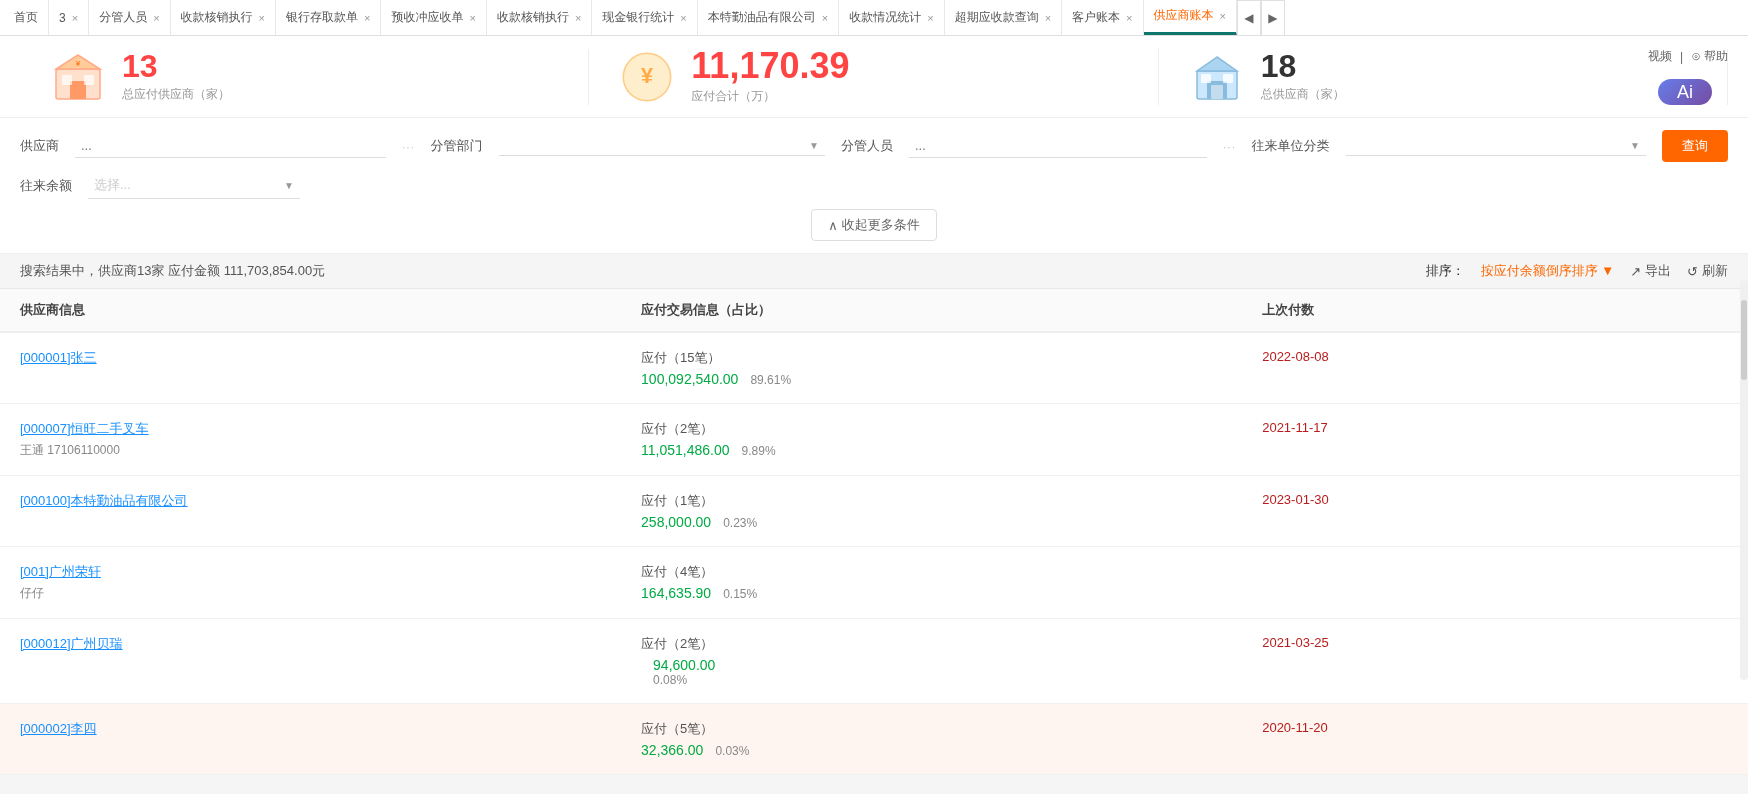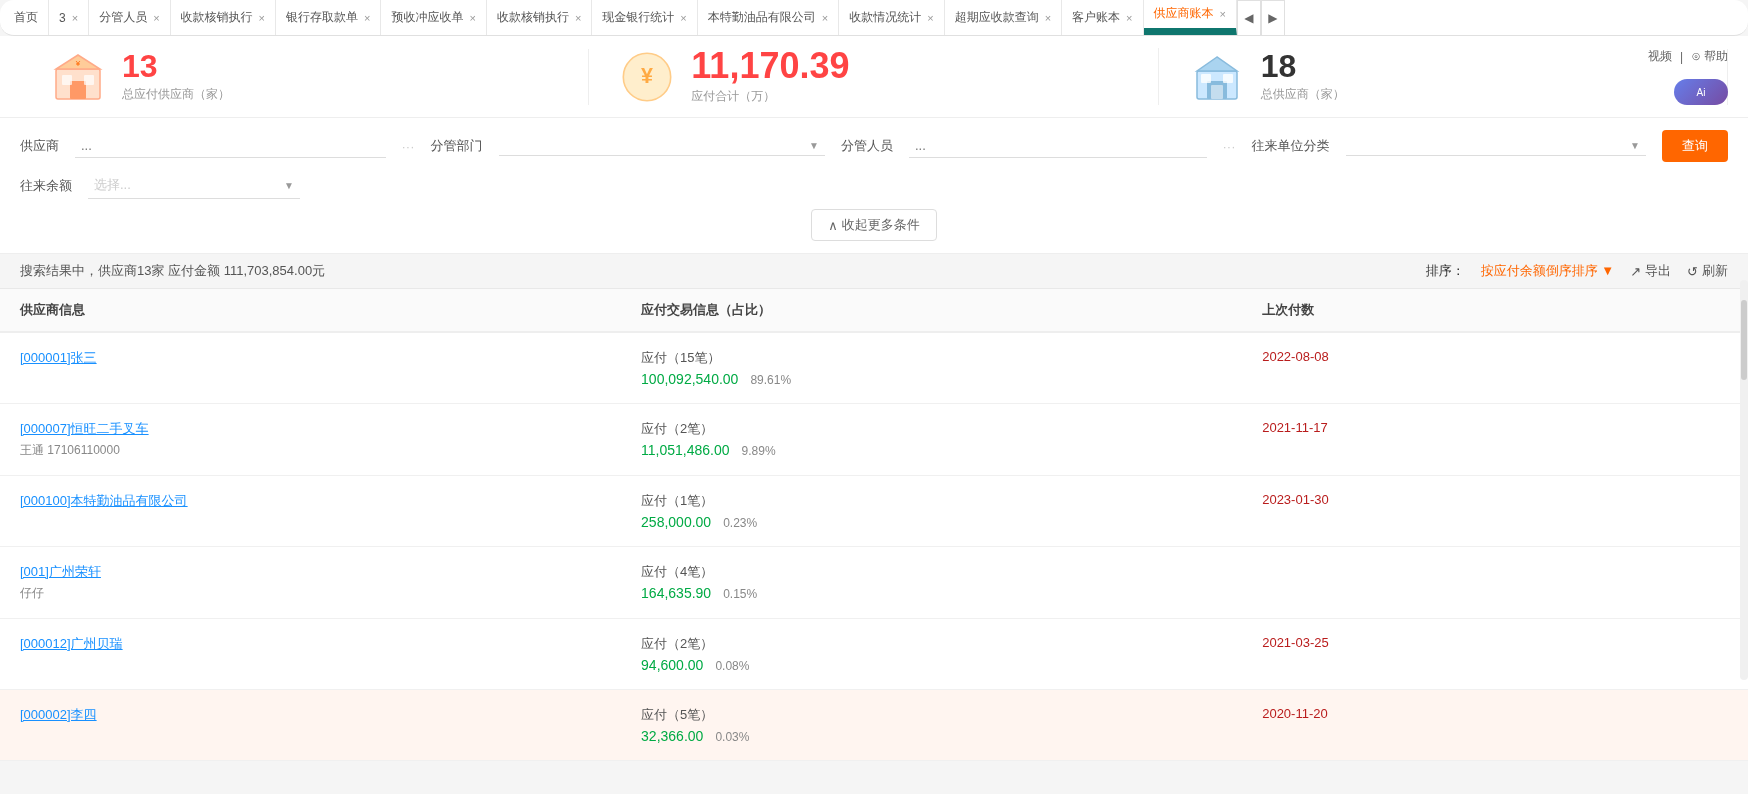--- a/index.html
+++ b/index.html
@@ -7,35 +7,34 @@
 
     
     .top-nav {
       display: flex;
       align-items: center;
       background: #fff;
       border-bottom: 1px solid #e0e0e0;
       height: 36px;
       padding: 0 4px;
       overflow: hidden;
-      border-radius: 14px;
     }
     .nav-tab {
       display: flex;
       align-items: center;
       padding: 0 10px;
       height: 36px;
       font-size: 12px;
       color: #555;
       border-right: 1px solid #e8e8e8;
       white-space: nowrap;
       cursor: pointer;
       flex-shrink: 0;
     }
-    .nav-tab.active { color: #ff6600; border-bottom: 8px solid #0f766e; align-items: center; }
+    .nav-tab.active { color: #ff6600; border-bottom: 4px solid #0f766e; align-items: center; }
     .nav-tab .close-btn { margin-left: 6px; color: #999; font-size: 11px; cursor: pointer; }
     .nav-arrow { display: flex; align-items: center; justify-content: center; width: 24px; height: 36px; cursor: pointer; border: 1px solid #e0e0e0; flex-shrink: 0; font-size: 12px; color: #666; }
 
     
     .stats-bar {
       display: flex;
       background: #fff;
       border-bottom: 1px solid #eee;
       padding: 12px 20px;
       align-items: center;
@@ -76,31 +75,31 @@
       top: 12px;
       font-size: 12px;
       color: #666;
       display: flex;
       align-items: center;
       gap: 8px;
     }
     .top-links span { cursor: pointer; }
     .ai-badge {
       position: absolute;
-      right: 20px;
+      right: 36px;
       bottom: 12px;
       width: 54px;
       height: 26px;
       background: linear-gradient(135deg, #667eea, #764ba2);
       border-radius: 13px;
       display: flex;
       align-items: center;
       justify-content: center;
       color: #fff;
-      font-size: 10px;
+      font-size: 18px;
       font-weight: normal;
       cursor: pointer;
     }
 
     
     .filter-bar {
       background: #fff;
       padding: 12px 20px;
       border-bottom: 1px solid #eee;
     }
@@ -524,21 +523,21 @@
     </div>
     <div class="last-pay-date"></div>
   </div>
 
   <div class="table-row">
     <div>
       <div class="supplier-link">[000012]广州贝瑞</div>
     </div>
     <div class="payable-info">
       <div class="pay-count">应付（2笔）</div>
-      <div style="display:flex; align-items:baseline;">
+      <div style="display:flex; align-items:baseline;flex-direction:column;">
         <span class="pay-amount">94,600.00</span>
         <span class="pay-percent">0.08%</span>
       </div>
     </div>
     <div class="last-pay-date">2021-03-25</div>
   </div>
 
   <div class="table-row highlighted">
     <div>
       <div class="supplier-link">[000002]李四</div>

